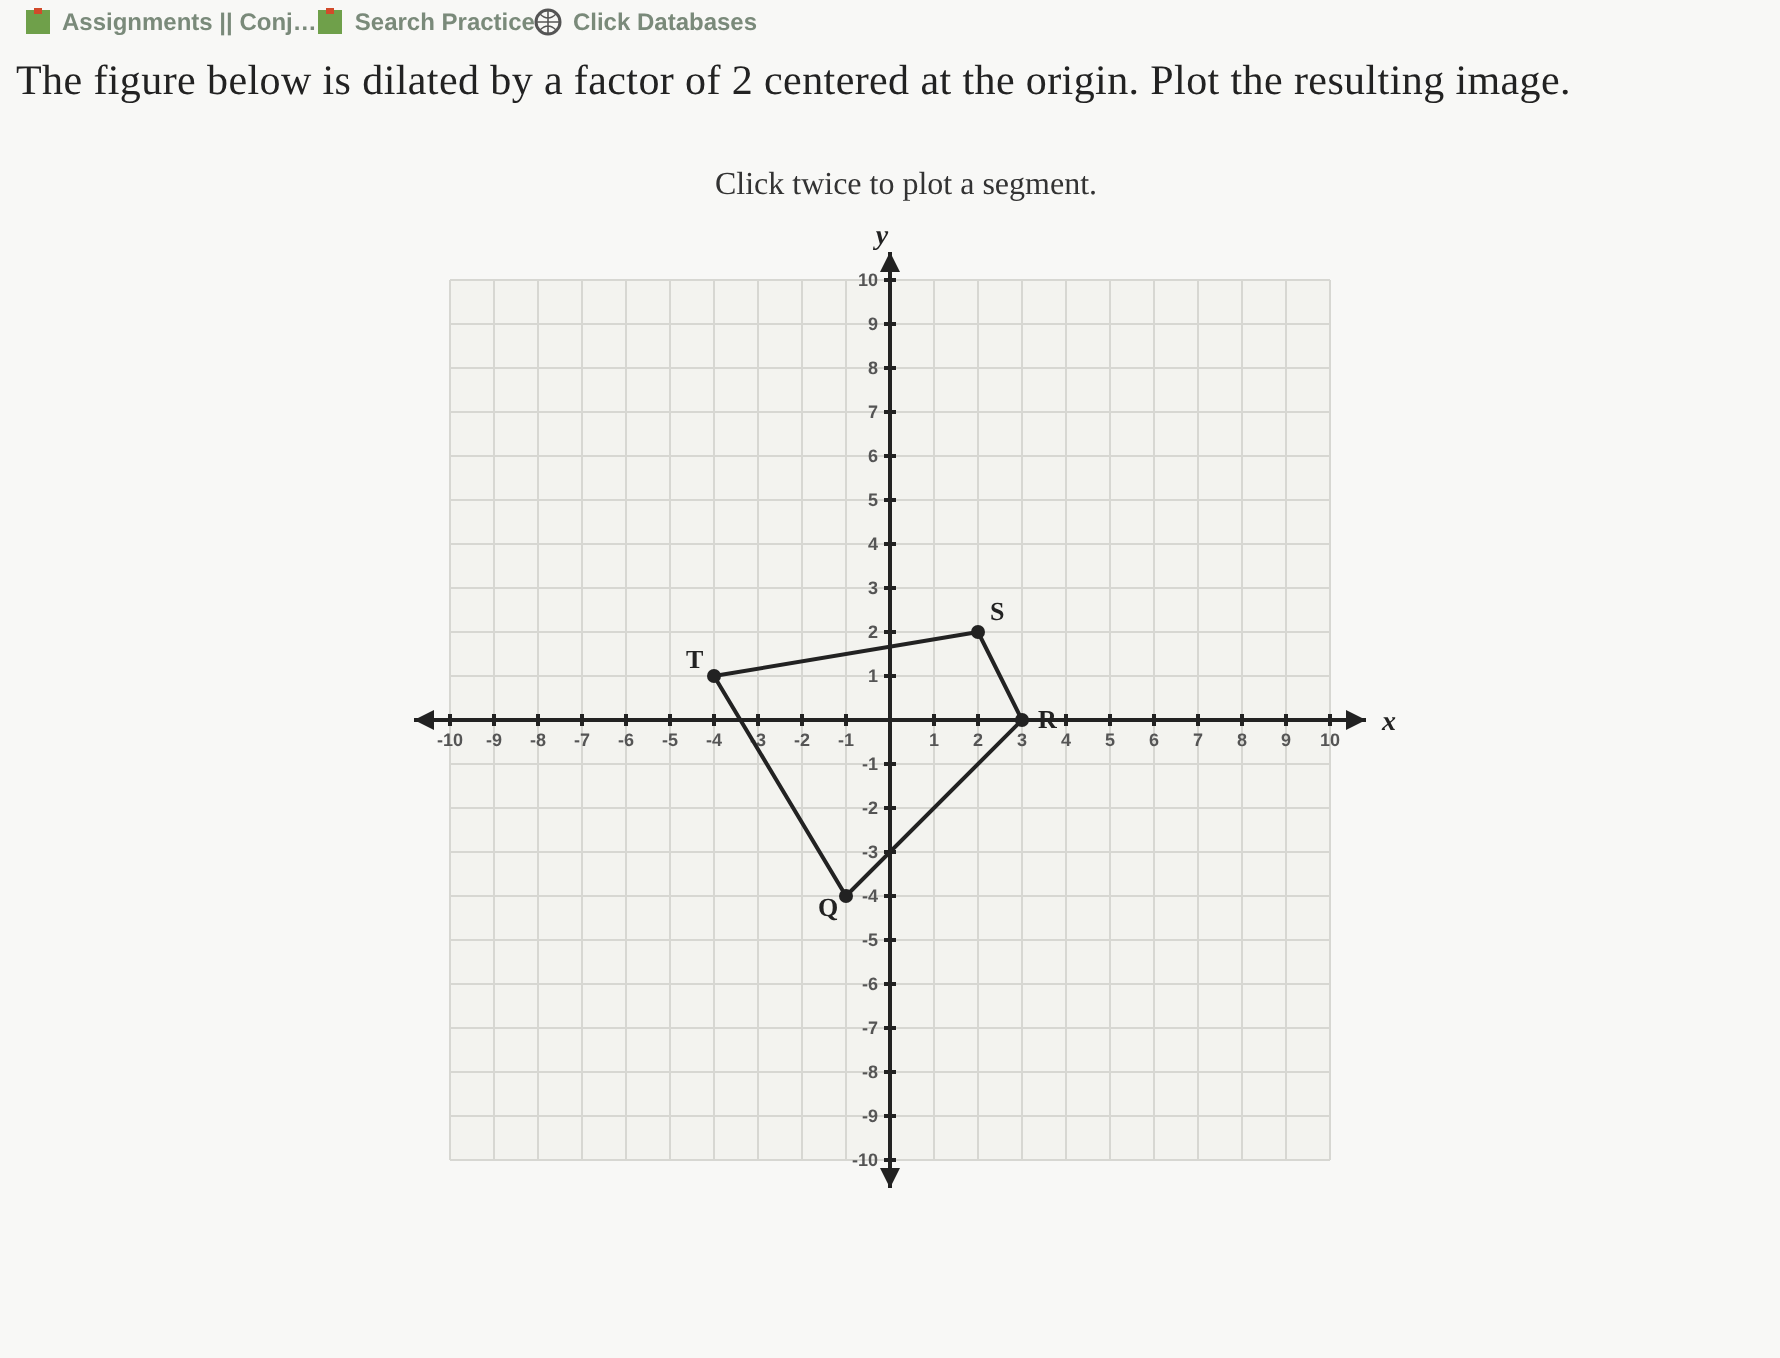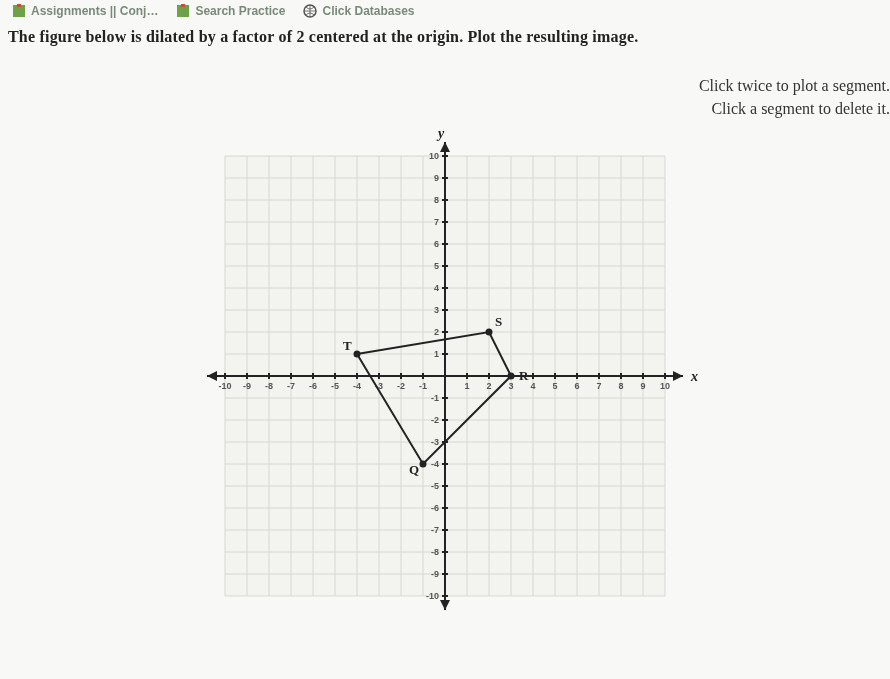--- a/index.html
+++ b/index.html
@@ -6,47 +6,46 @@
     body {
       font-family: Georgia, 'Times New Roman', serif;
       background: #f8f8f6;
       width: 890px;
       height: 679px;
       overflow: hidden;
     }
     .top-nav {
       display: flex;
       align-items: center;
-      gap: 18px;
       padding: 4px 12px;
       font-family: Arial, sans-serif;
       font-size: 12px;
       color: #7a8a7a;
       font-weight: bold;
     }
     .nav-item {
       display: flex;
       align-items: center;
       gap: 5px;
       cursor: pointer;
     }
     .icon-box {
       width: 14px;
       height: 14px;
       display: inline-block;
     }
     .question {
-      font-size: 16px;
+      font-size: 21px;
       color: #222;
       padding: 6px 8px 0 8px;
-      font-weight: bold;
+      font-weight: normal;
       letter-spacing: 0.2px;
     }
     .instructions {
-      text-align: right;
+      text-align: center;
       margin-top: 28px;
       font-size: 16px;
       color: #333;
       line-height: 1.45;
       margin-left: 16px;
     }
     .graph-wrap {
       display: flex;
       justify-content: center;
       margin-top: 6px;
@@ -112,21 +111,20 @@
         </svg>
     </span>
     <span>Click Databases</span>
   </div>
 </div>
 
 <div class="question">The figure below is dilated by a factor of 2 centered at the origin. Plot the resulting image.</div>
 
 <div class="instructions">
   <div>Click twice to plot a segment.</div>
-  <div>Click a segment to delete it.</div>
 </div>
 
 <div class="graph-wrap">
   <div class="graph-container">
     <svg id="grid-svg" width="520" height="500" viewBox="0 0 520 500">
 
     <rect x="40" y="30" width="440" height="440" fill="#f3f3ef"></rect>
         <line class="grid-line" x1="40" y1="470" x2="40" y2="30"></line>
         <line class="grid-line" x1="40" y1="470" x2="480" y2="470"></line>
         <line class="grid-line" x1="62" y1="470" x2="62" y2="30"></line>

